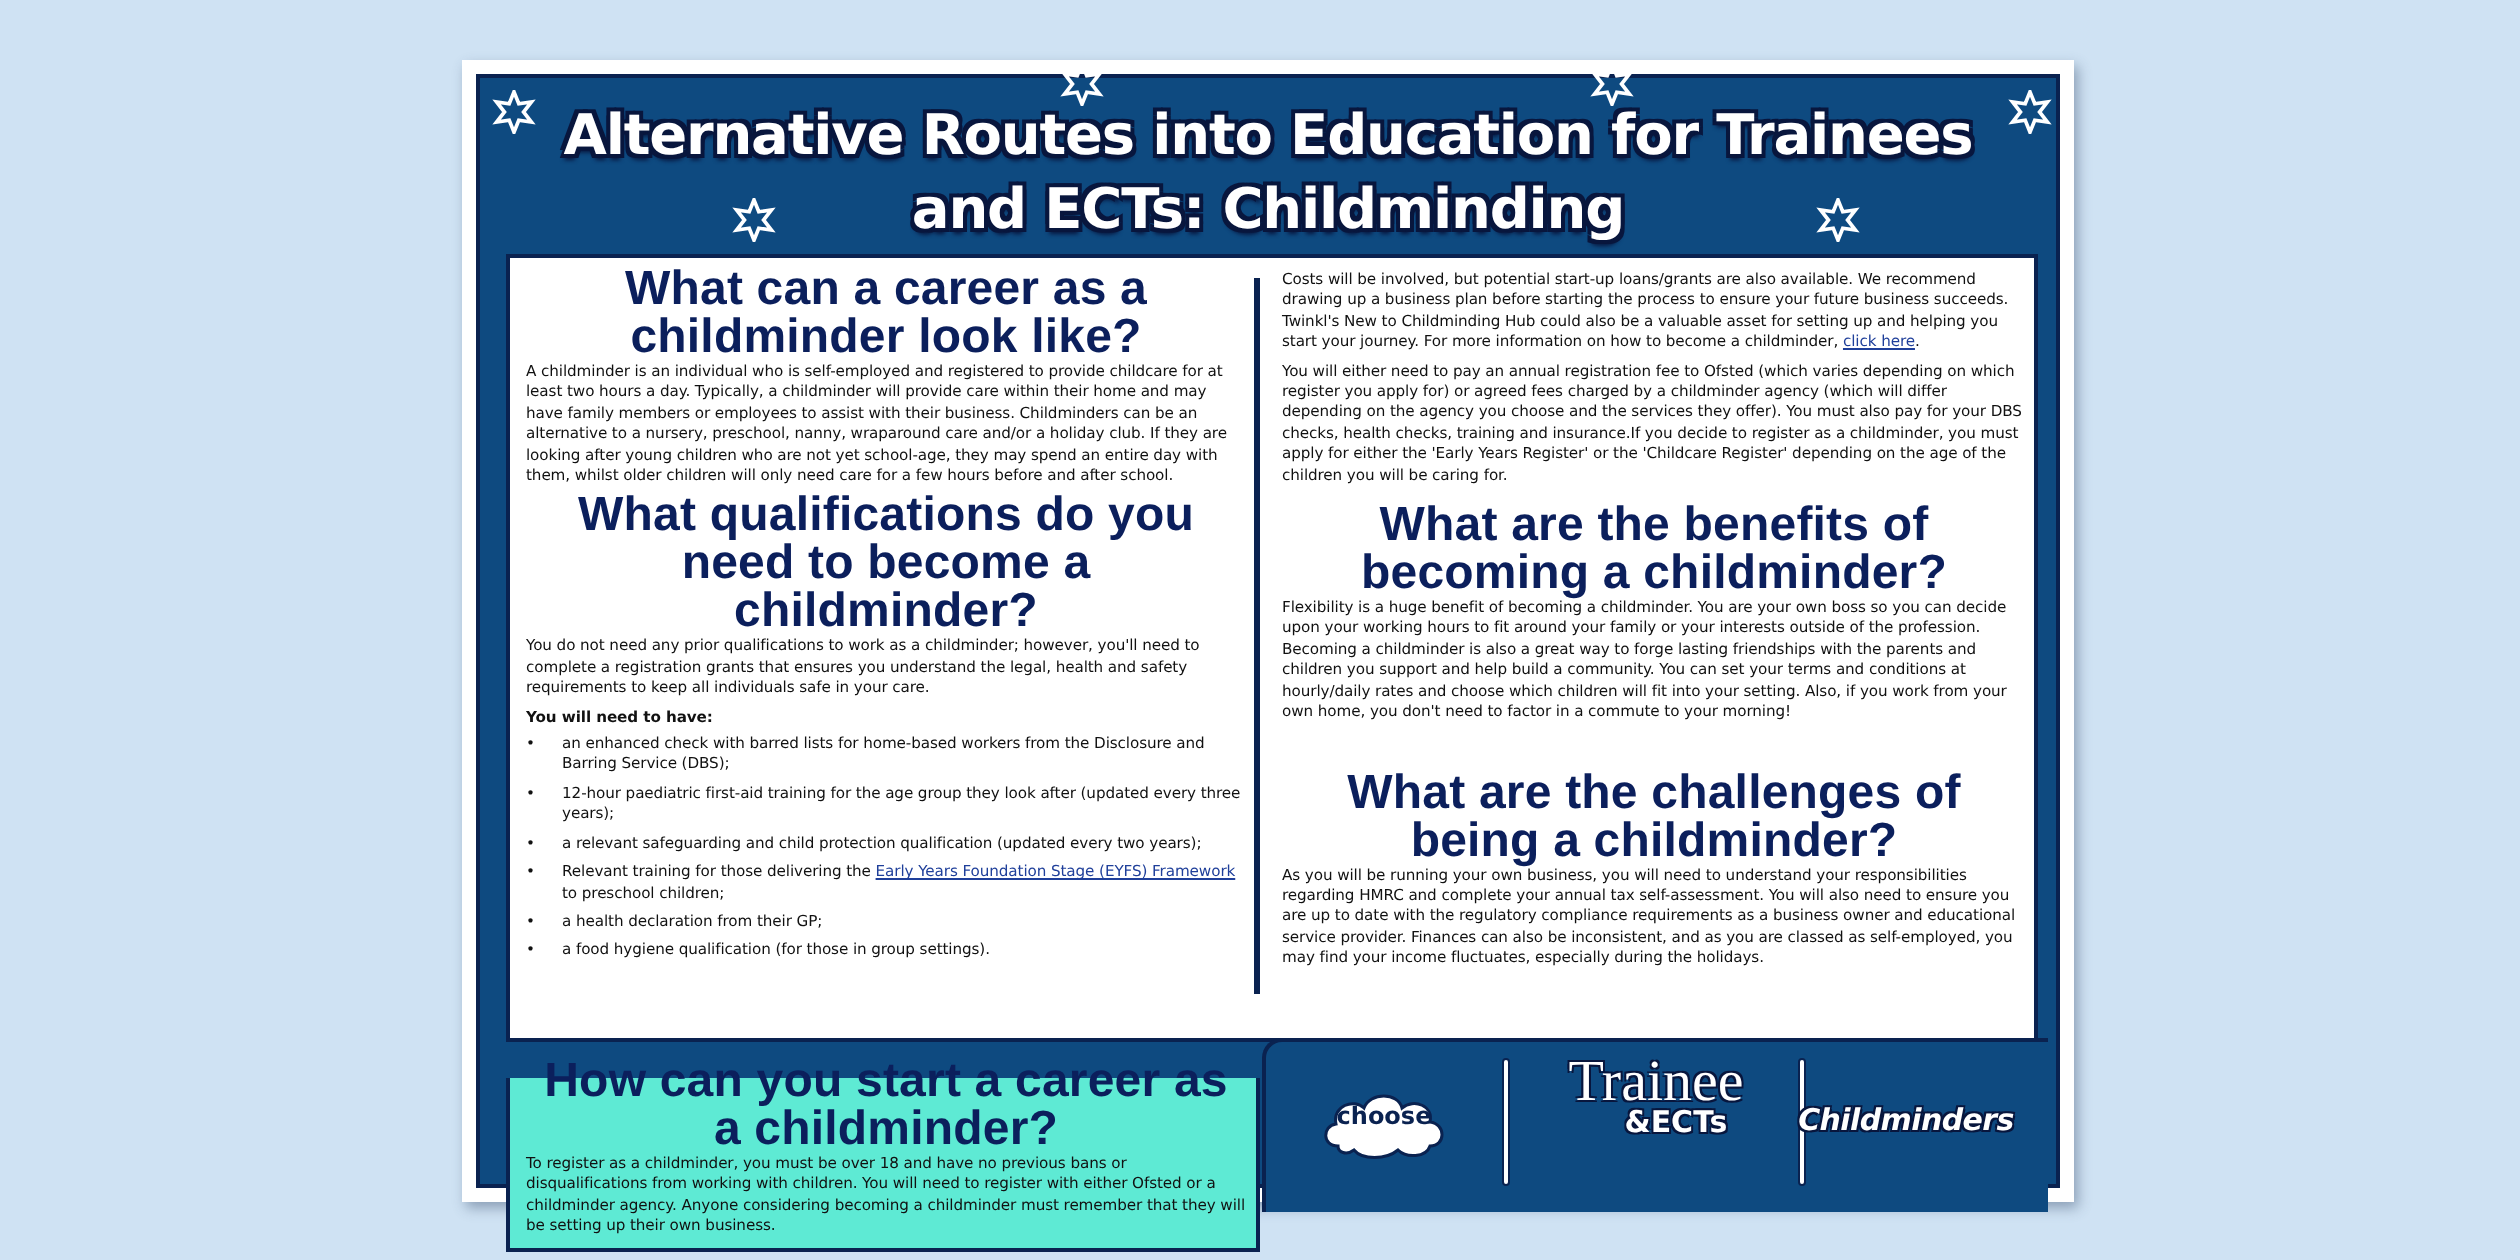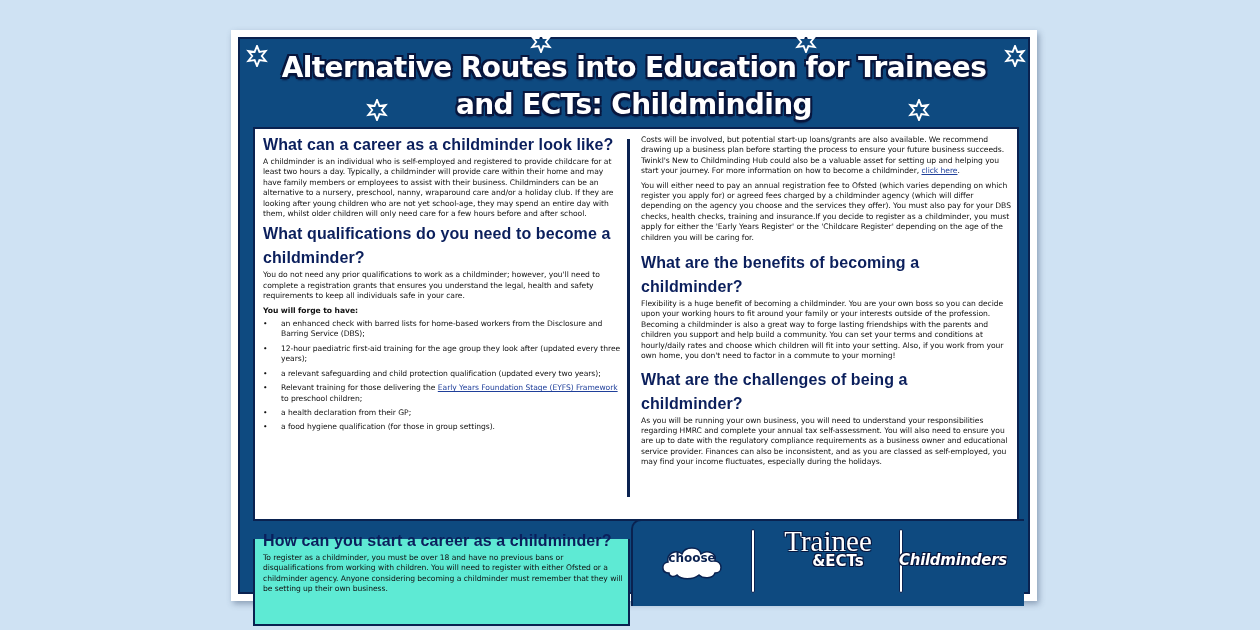--- a/index.html
+++ b/index.html
@@ -66,23 +66,24 @@
     .divider {
       position: absolute;
       left: 372px; top: 10px;
       width: 3px; height: 358px;
       background: #0a2250;
     }
     h2 {
       color: #0b1f5c;
       font-family: "Liberation Sans", sans-serif;
       font-weight: bold;
-      font-size: 16px;
+      font-size: 24px;
       line-height: 24px;
       letter-spacing: 0.1px;
+      text-align: center;
     }
     p, li {
       font-size: 7.6px;
       line-height: 10.4px;
       letter-spacing: -0.05px;
     }
     p.gap { margin-top: 4px; }
     p.bold { font-weight: bold; margin-top: 4px; }
     ul { list-style: none; margin-top: 3px; }
     li { position: relative; padding-left: 18px; margin-bottom: 4px; }
@@ -189,42 +190,42 @@
 
       <div class="col col-left">
         <section>
           <h2>What can a career as a childminder look like?</h2>
           <p>A childminder is an individual who is self-employed and registered to provide childcare for at least two hours a day. Typically, a childminder will provide care within their home and may have family members or employees to assist with their business. Childminders can be an alternative to a nursery, preschool, nanny, wraparound care and/or a holiday club. If they are looking after young children who are not yet school-age, they may spend an entire day with them, whilst older children will only need care for a few hours before and after school.</p>
         </section>
 
         <section style="margin-top:3px;">
           <h2>What qualifications do you need to become a childminder?</h2>
           <p>You do not need any prior qualifications to work as a childminder; however, you'll need to complete a registration grants that ensures you understand the legal, health and safety requirements to keep all individuals safe in your care.</p>
-          <p class="bold">You will forge to have:</p>
+          <p class="bold">You will need to have:</p>
           <ul>
             <li><span class="bullet">•</span><span>an enhanced check with barred lists for home-based workers from the Disclosure and Barring Service (DBS);</span></li>
             <li><span class="bullet">•</span><span>12-hour paediatric first-aid training for the age group they look after (updated every three years);</span></li>
             <li><span class="bullet">•</span><span>a relevant safeguarding and child protection qualification (updated every two years);</span></li>
             <li><span class="bullet">•</span><span>Relevant training for those delivering the </span><a class="link">Early Years Foundation Stage (EYFS) Framework</a><span> to preschool children;</span></li>
             <li><span class="bullet">•</span><span>a health declaration from their GP;</span></li>
             <li><span class="bullet">•</span><span>a food hygiene qualification (for those in group settings).</span></li>
           </ul>
         </section>
       </div>
 
       <div class="col col-right">
         <p><span>Costs will be involved, but potential start-up loans/grants are also available. We recommend drawing up a business plan before starting the process to ensure your future business succeeds. Twinkl's New to Childminding Hub could also be a valuable asset for setting up and helping you start your journey. For more information on how to become a childminder, </span><a class="link">click here</a><span>.</span></p>
         <p class="gap">You will either need to pay an annual registration fee to Ofsted (which varies depending on which register you apply for) or agreed fees charged by a childminder agency (which will differ depending on the agency you choose and the services they offer). You must also pay for your DBS checks, health checks, training and insurance.If you decide to register as a childminder, you must apply for either the 'Early Years Register' or the 'Childcare Register' depending on the age of the children you will be caring for.</p>
 
         <section style="margin-top:8px;">
           <h2>What are the benefits of becoming a childminder?</h2>
           <p>Flexibility is a huge benefit of becoming a childminder. You are your own boss so you can decide upon your working hours to fit around your family or your interests outside of the profession. Becoming a childminder is also a great way to forge lasting friendships with the parents and children you support and help build a community. You can set your terms and conditions at hourly/daily rates and choose which children will fit into your setting. Also, if you work from your own home, you don't need to factor in a commute to your morning!</p>
         </section>
 
-        <section style="margin-top:6px;">
+        <section style="margin-top:23px;">
           <h2>What are the challenges of being a childminder?</h2>
           <p>As you will be running your own business, you will need to understand your responsibilities regarding HMRC and complete your annual tax self-assessment. You will also need to ensure you are up to date with the regulatory compliance requirements as a business owner and educational service provider. Finances can also be inconsistent, and as you are classed as self-employed, you may find your income fluctuates, especially during the holidays.</p>
         </section>
       </div>
     </div>
 
     <div class="content-left-bottom">
       <div class="col col-left" style="top:-10px;">
         <section>
           <h2>How can you start a career as a childminder?</h2>

